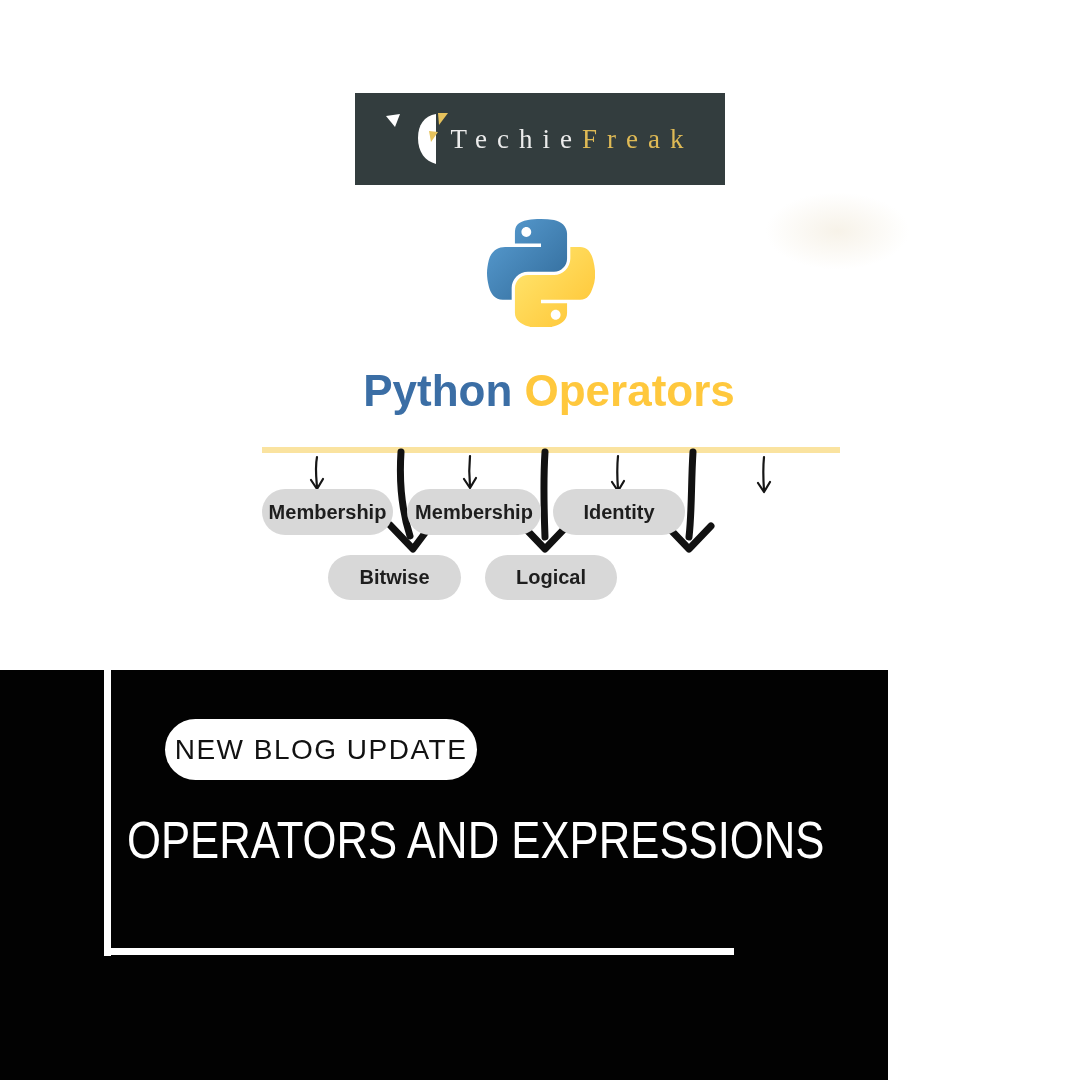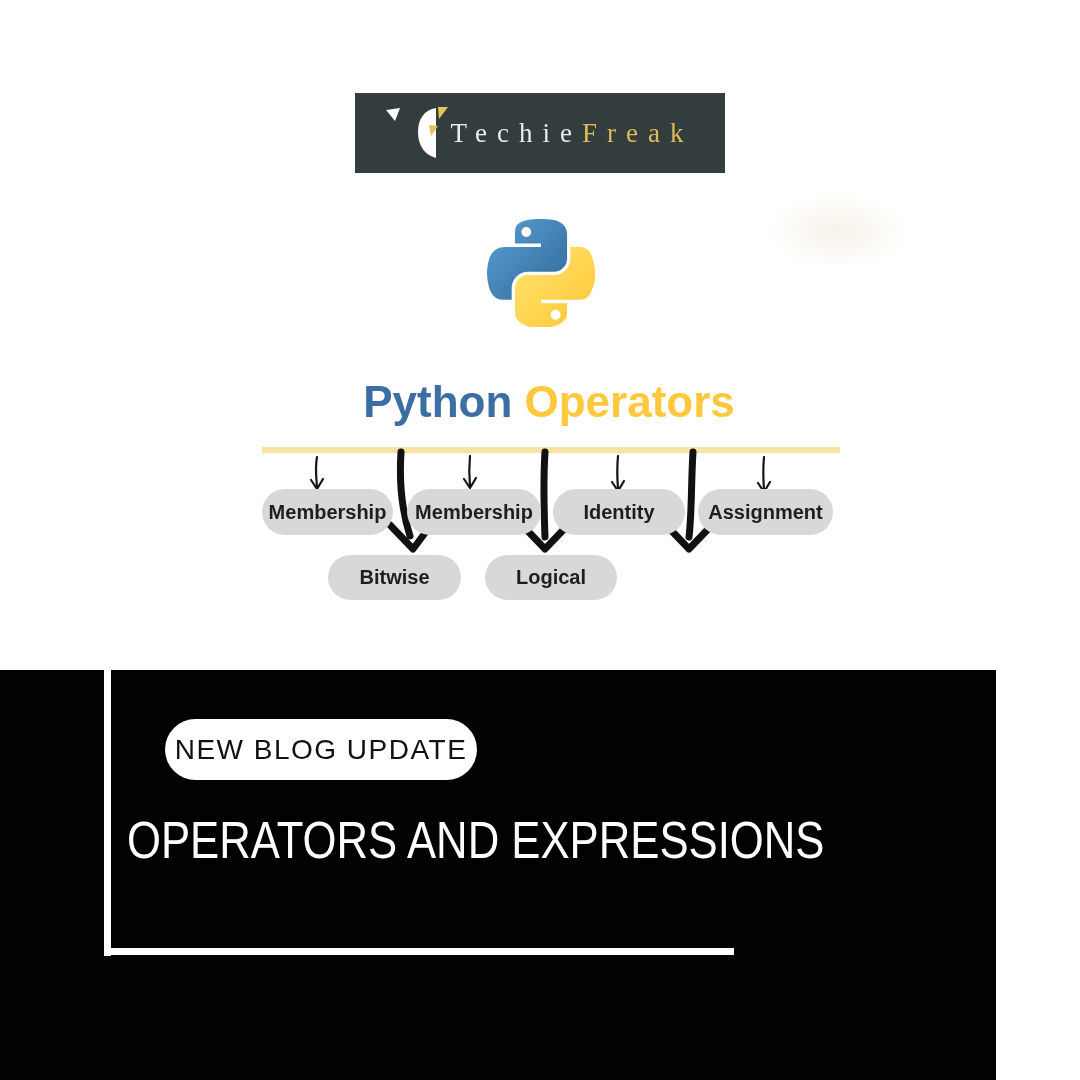--- a/index.html
+++ b/index.html
@@ -1,52 +1,52 @@
 <!DOCTYPE html>
 <html><head>
 <meta charset="utf-8">
 <style>
   html,body{margin:0;padding:0;background:#fff;}
   .canvas{position:relative;width:1080px;height:1080px;background:#ffffff;overflow:hidden;
           font-family:"Liberation Sans",sans-serif;}
 
   
-  .brand-banner{position:absolute;left:355px;top:93px;width:370px;height:80px;
+  .brand-banner{position:absolute;left:355px;top:93px;width:370px;height:92px;
     background:#333d3e;display:flex;align-items:center;justify-content:center;}
   .brand-mark{width:62px;height:52px;flex:0 0 auto;margin-right:2px;}
   .brand-text{font-family:"Liberation Serif",serif;font-size:27px;letter-spacing:10px;
     color:#ececec;white-space:nowrap;}
   .brand-text .gold{color:#dfba55;}
 
   
   .faint-blob{position:absolute;left:765px;top:192px;width:145px;height:78px;
     background:radial-gradient(ellipse at center, rgba(246,241,230,0.9) 0%, rgba(246,241,230,0) 70%);
     border-radius:50%;}
 
   
   .python-logo{position:absolute;left:487px;top:219px;width:108px;height:108px;}
 
   
   .main-title{position:absolute;left:18px;top:366px;width:1062px;text-align:center;
-    font-size:44px;font-weight:700;letter-spacing:0;margin-top:11px;}
+    font-size:44px;font-weight:700;letter-spacing:0;}
   .main-title .w1{color:#3b6ea5;}
   .main-title .w2{color:#ffc83d;}
 
   
   .divider{position:absolute;left:262px;top:447px;width:578px;height:6px;background:#fae3a0;}
 
   
   .arrows-svg{position:absolute;left:250px;top:443px;width:600px;height:170px;}
   .pill{position:absolute;height:46px;background:#d8d8d8;border-radius:23px;
     display:flex;align-items:center;justify-content:center;
     font-weight:700;font-size:20px;color:#1e1e1e;white-space:nowrap;}
   .pill.r2{height:45px;}
 
   
-  .footer{position:absolute;left:0;top:670px;width:996px;height:410px;background:#020202;}
+  .footer{position:absolute;left:0;top:670px;width:888px;height:410px;background:#020202;}
   .frame-v{position:absolute;left:104px;top:0;width:7px;height:286px;background:#ffffff;}
   .frame-h{position:absolute;left:104px;top:278px;width:630px;height:7px;background:#ffffff;}
   .badge{position:absolute;left:165px;top:49px;width:312px;height:61px;border-radius:31px;
     background:#ffffff;display:flex;align-items:center;justify-content:center;
     font-size:28px;letter-spacing:1.5px;color:#111111;}
   .headline{position:absolute;left:127px;top:140px;color:#ffffff;font-size:52px;
     font-weight:400;line-height:60px;white-space:nowrap;
     transform:scaleX(0.84);transform-origin:left center;}
 </style>
 </head>
@@ -102,21 +102,20 @@
       <path d="M295,9 C293,40 294,68 295,94"></path>
         <path d="M273,83 L295,106 L317,83"></path>
       <path d="M443,9 C441,40 442,68 439,94"></path>
         <path d="M417,83 L439,106 L461,83"></path>
     </g>
   </svg>
 
   <div class="pill" style="left:262px;top:489px;width:131px;">Membership</div>
   <div class="pill" style="left:407px;top:489px;width:134px;">Membership</div>
   <div class="pill" style="left:553px;top:489px;width:132px;">Identity</div>
-  <div class="pill" style="left:698px;top:489px;width:135px;">Assignment</div>
 
   <div class="pill r2" style="left:328px;top:555px;width:133px;">Bitwise</div>
   <div class="pill r2" style="left:485px;top:555px;width:132px;">Logical</div>
 
   <div class="footer">
     <div class="frame-v"></div>
     <div class="frame-h"></div>
     <div class="badge">NEW BLOG UPDATE</div>
     <div class="headline">OPERATORS AND EXPRESSIONS</div>
   </div>

